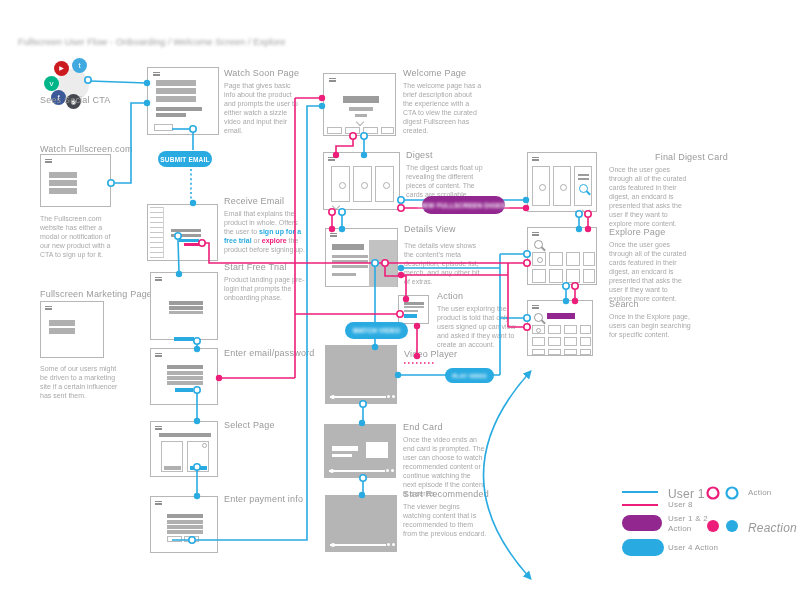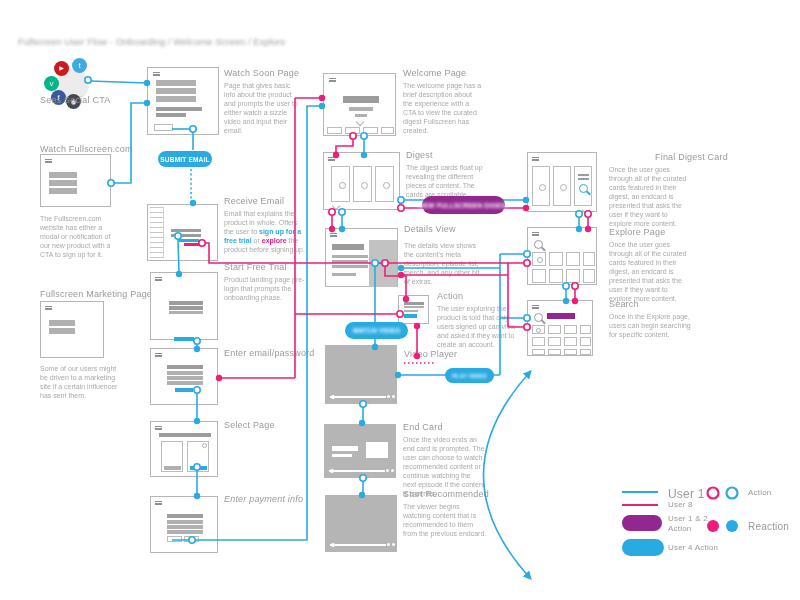--- a/index.html
+++ b/index.html
@@ -133,21 +133,21 @@
   <div class="wf" style="left:150px;top:496px;width:68px;height:57px;">
     <div class="burger" style="left:4px;top:4px;"></div>
     <div class="bar dk" style="left:16px;top:17px;width:36px;height:4px;"></div>
     <div class="bar" style="left:16px;top:23px;width:36px;height:3.5px;"></div>
     <div class="bar" style="left:16px;top:28px;width:36px;height:3.5px;"></div>
     <div class="bar" style="left:16px;top:33px;width:36px;height:3.5px;"></div>
     <div class="card" style="left:16px;top:39px;width:15px;height:6px;"></div>
     <div class="card" style="left:33px;top:39px;width:15px;height:6px;"></div>
     <div class="bar bl" style="left:20px;top:42px;width:0;height:0;"></div>
   </div>
-  <div class="lbl" style="left:224px;top:494px;font-style:italic;">Enter payment info</div>
+  <div class="lbl" style="left:224px;top:494px;">Enter payment info</div>
 
   <div class="wf" style="left:323px;top:73px;width:73px;height:63px;">
     <div class="burger" style="left:5px;top:4px;"></div>
     <div class="bar dk" style="left:19px;top:22px;width:36px;height:7px;"></div>
     <div class="bar" style="left:25px;top:33px;width:24px;height:4px;"></div>
     <div class="bar" style="left:31px;top:40px;width:12px;height:3px;"></div>
     <div class="chev" style="left:33px;top:45px;"></div>
     <div class="card" style="left:3px;top:53px;width:15px;height:7px;"></div>
     <div class="card" style="left:21px;top:53px;width:15px;height:7px;"></div>
     <div class="card" style="left:39px;top:53px;width:15px;height:7px;"></div>
@@ -289,21 +289,21 @@
     <span class="blurtxt">PLAY VIDEO</span>
   </div>
 
   <div class="pill ppurple" style="left:622px;top:515px;width:40px;height:16px;"></div>
   <div class="pill pblue" style="left:622px;top:539px;width:42px;height:17px;"></div>
   <div class="lbl" style="left:668px;top:487px;font-size:12px;">User 1</div>
   <div class="lbl" style="left:668px;top:500px;font-size:8px;">User 8</div>
   <div class="lbl" style="left:668px;top:514px;font-size:8px;width:48px;line-height:10px;">User 1 &amp; 2 Action</div>
   <div class="lbl" style="left:668px;top:543px;font-size:8px;">User 4 Action</div>
   <div class="lbl" style="left:748px;top:488px;font-size:8px;">Action</div>
-  <div class="lbl" style="left:748px;top:521px;font-size:10px;">Reaction</div>
+  <div class="lbl" style="left:748px;top:521px;font-size:12px;font-style:italic;">Reaction</div>
 
   <svg width="800" height="600">
     <defs>
       <marker id="ah" viewBox="0 0 10 10" refX="7" refY="5" markerWidth="5.5" markerHeight="5.5" orient="auto-start-reverse">
         <path d="M0,0 L10,5 L0,10 z" fill="#29ABE2"></path>
       </marker>
     </defs>
 
     <g stroke="#29ABE2" stroke-width="1.6" fill="none">
       <path d="M90,81 L146,83"></path>

